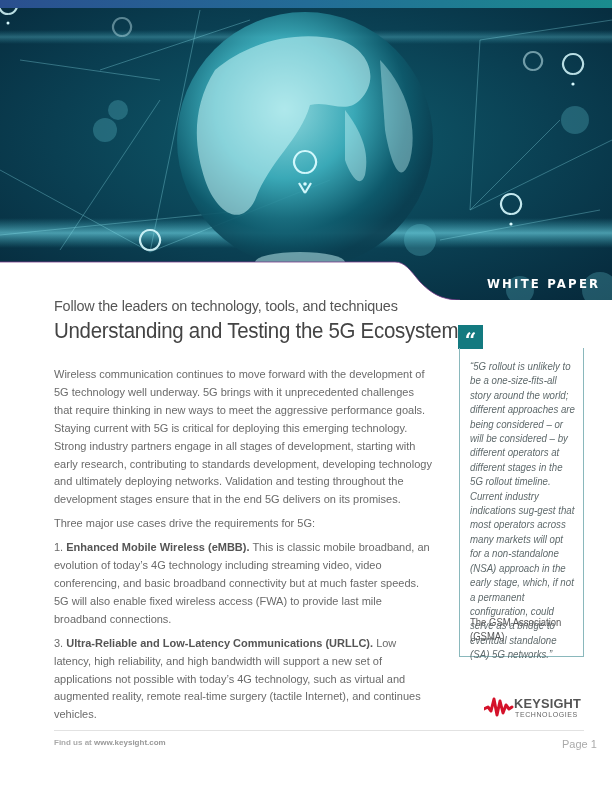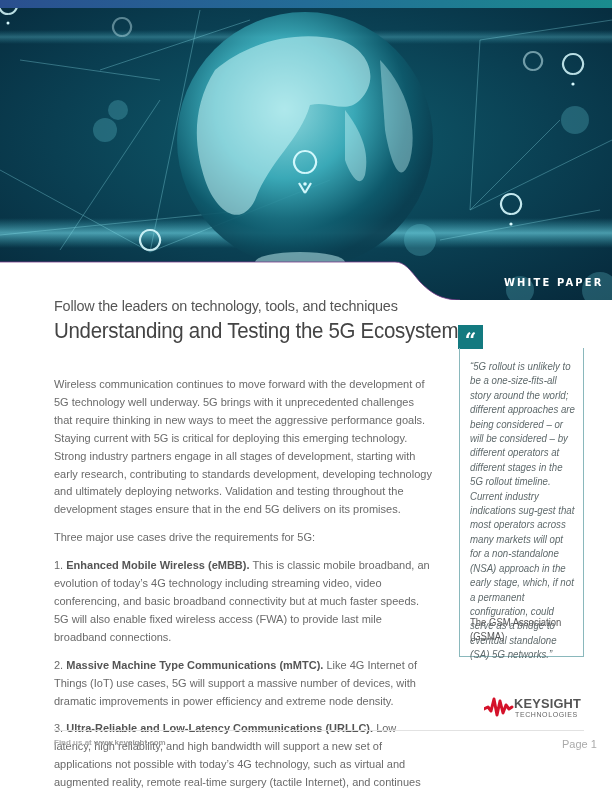--- a/index.html
+++ b/index.html
@@ -5,30 +5,30 @@
   * { box-sizing: border-box; margin: 0; padding: 0; }
   html, body { width: 612px; height: 792px; background: #ffffff; overflow: hidden; }
   body { position: relative; font-family: "Liberation Sans", sans-serif; color: #666; }
 
   .topbar { position: absolute; left: 0; top: 0; width: 612px; height: 8px;
     background: linear-gradient(90deg, #2a4f8f 0%, #236c97 50%, #1a8c8e 100%); }
 
   .hero { position: absolute; left: 0; top: 8px; width: 612px; height: 292px; overflow: hidden; }
   .hero svg { display: block; }
 
-  .white-paper { position: absolute; left: 504px; top: 276px; color: #ffffff; font-size: 11px;
+  .white-paper { position: absolute; left: 487px; top: 276px; color: #ffffff; font-size: 13px;
     letter-spacing: 2.2px; font-weight: bold; font-family: "DejaVu Sans Condensed", "DejaVu Sans", sans-serif; }
 
   .subtitle { position: absolute; left: 54px; top: 297px; font-size: 15.5px; color: #555;
     font-family: "Liberation Sans", sans-serif; letter-spacing: -0.2px; transform: scaleX(0.93); transform-origin: left; white-space: nowrap; }
   .title { position: absolute; left: 54px; top: 318px; font-size: 22px; color: #444;
     letter-spacing: -0.3px; transform: scaleX(0.93); transform-origin: left; white-space: nowrap; }
 
   .body { position: absolute; left: 54px; top: 366px; width: 380px; font-size: 11px; line-height: 17.9px; color: #6a6a6a; }
-  .body p { margin-bottom: 6px; margin-top: 10px; }
+  .body p { margin-bottom: 6px; }
   .body b { color: #555; }
 
   .quote-mark { position: absolute; left: 458px; top: 325px; width: 25px; height: 24px; background: #137a80;
     color: #fff; font-family: "DejaVu Serif", serif; font-weight: bold; font-size: 20px; line-height: 30px; text-align: center; }
   .quote-box { position: absolute; left: 459px; top: 348px; width: 125px; height: 309px; border: 1px solid #8ab8bc; border-top: none; }
   .quote-box::before { content: ""; position: absolute; left: -1px; top: 0; width: 1px; height: 0; }
   .quote-text { position: absolute; left: 470px; top: 360px; width: 112px; font-size: 10.2px; line-height: 14.4px;
     font-style: italic; color: #5f6a6c; font-family: "Liberation Sans Narrow", "Liberation Sans", sans-serif; transform: scaleX(0.95); transform-origin: left top; }
   .quote-attr { position: absolute; left: 470px; top: 616px; width: 110px; font-size: 10px; line-height: 14px; color: #555;
     transform: scaleX(0.95); transform-origin: left top; }
@@ -134,25 +134,20 @@
 
 <div class="body">
   <p>Wireless communication continues to move forward with the development of 5G technology well underway. 5G brings with it unprecedented challenges that require thinking in new ways to meet the aggressive performance goals. Staying current with 5G is critical for deploying this emerging technology. Strong industry partners engage in all stages of development, starting with early research, contributing to standards development, developing technology and ultimately deploying networks. Validation and testing throughout the development stages ensure that in the end 5G delivers on its promises.</p>
   <p>Three major use cases drive the requirements for 5G:</p>
   <p>
     <span>1.</span>
     <b>Enhanced Mobile Wireless (eMBB).</b>
     <span>This is classic mobile broadband, an evolution of today’s 4G technology including streaming video, video conferencing, and basic broadband connectivity but at much faster speeds. 5G will also enable fixed wireless access (FWA) to provide last mile broadband connections.</span>
   </p>
   <p>
-    <span>2.</span>
-    <b>Massive Machine Type Communications (mMTC).</b>
-    <span>Like 4G Internet of Things (IoT) use cases, 5G will support a massive number of devices, with dramatic improvements in power efficiency and extreme node density.</span>
-  </p>
-  <p>
     <span>3.</span>
     <b>Ultra-Reliable and Low-Latency Communications (URLLC).</b>
     <span> Low latency, high reliability, and high bandwidth will support a new set of applications not possible with today’s 4G technology, such as virtual and augmented reality, remote real-time surgery (tactile Internet), and continues vehicles.</span>
   </p>
 </div>
 
 <div class="quote-mark">“</div>
 <div class="quote-box"></div>
 <div class="quote-text">“5G rollout is unlikely to be a one-size-fits-all story around the world; different approaches are being considered – or will be considered – by different operators at different stages in the 5G rollout timeline. Current industry indications sug-gest that most operators across many markets will opt for a non-standalone (NSA) approach in the early stage, which, if not a permanent configuration, could serve as a bridge to eventual standalone (SA) 5G networks.”</div>
 <div class="quote-attr">

